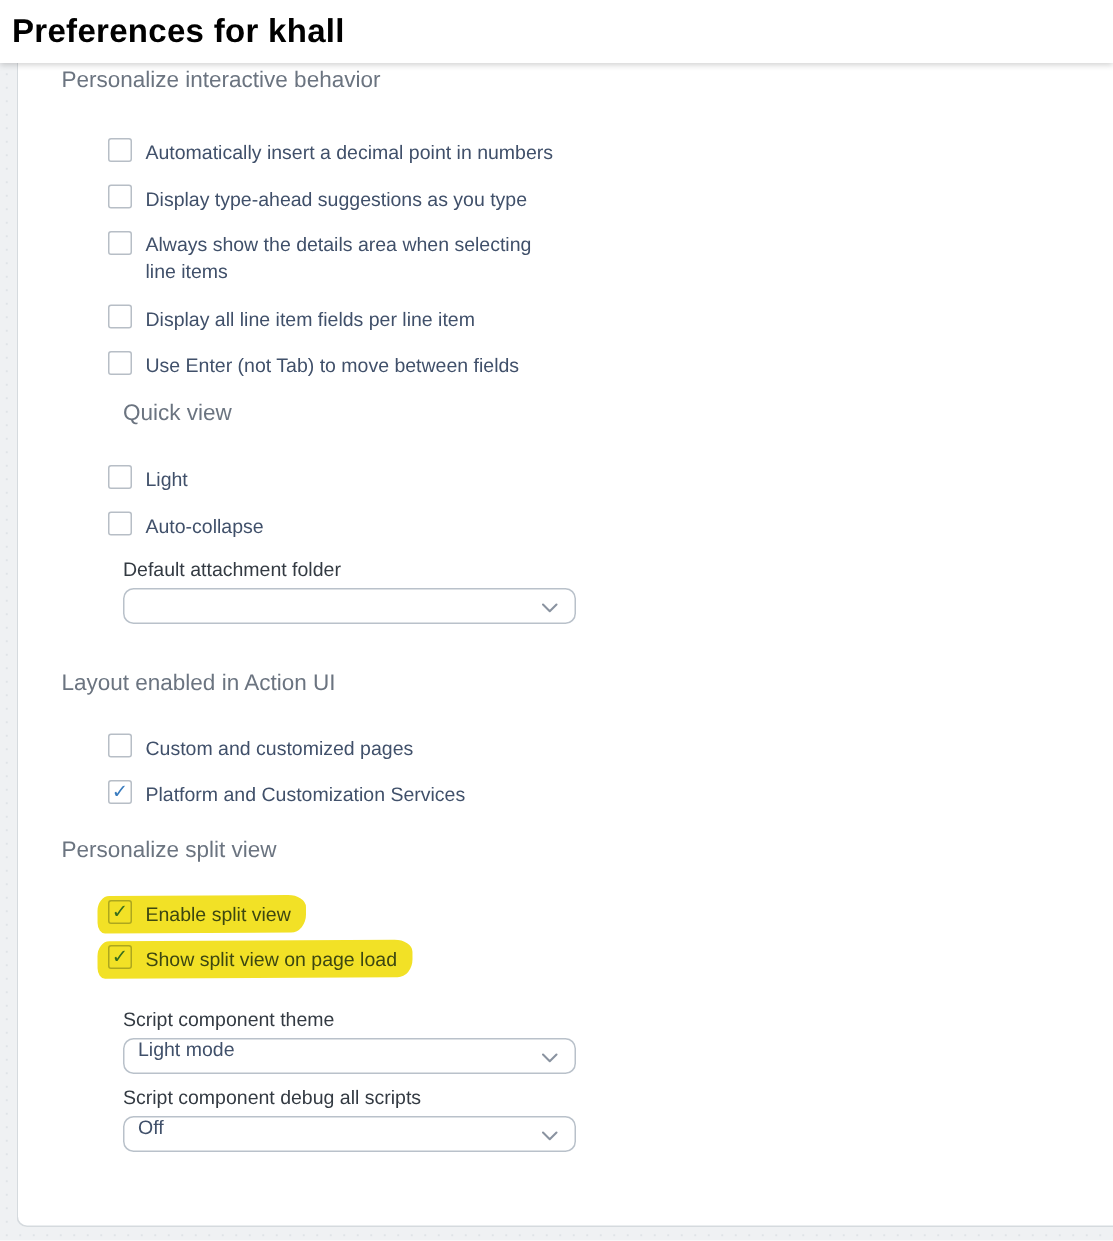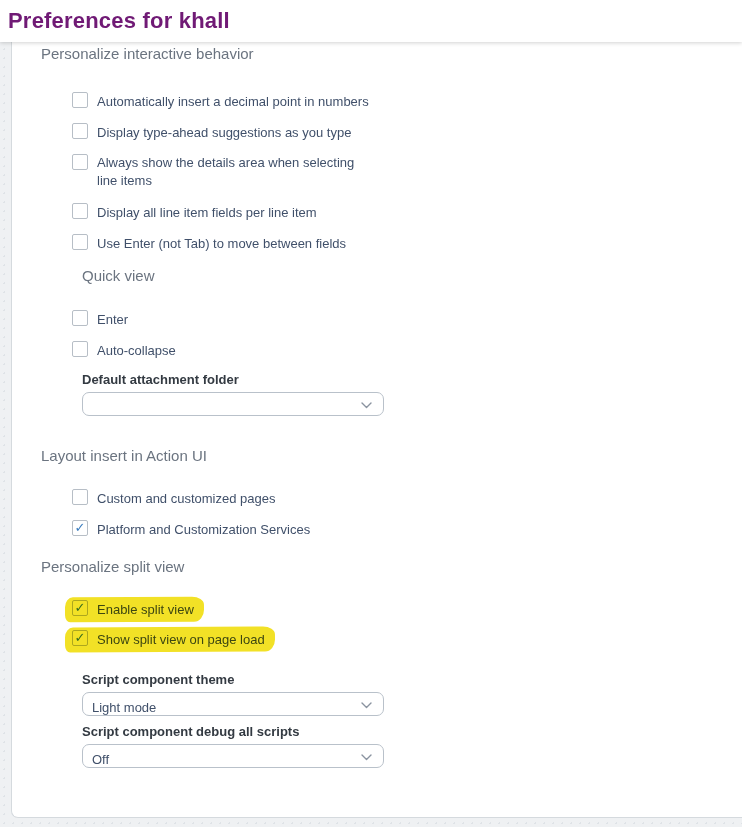--- a/index.html
+++ b/index.html
@@ -15,41 +15,41 @@
   
   .header {
     position:absolute; top:0; left:0; right:0; height:42px;
     background:#ffffff;
     box-shadow:0 1px 4px rgba(0,0,0,.18);
     z-index:10;
     display:flex; align-items:center;
     padding-left:8px;
   }
   .page-title {
-    font-size:22px; font-weight:700; color:#701a75; letter-spacing:.2px;
+    font-size:22px; font-weight:700; color:#000000; letter-spacing:.2px;
   }
   
   .panel {
     position:absolute; top:42px; left:11px; right:0; bottom:9px;
     background:#ffffff;
     border-left:1px solid #d5dade;
     border-bottom:1px solid #d5dade;
     border-radius:0 0 0 7px;
     overflow:hidden;
     padding:2px 32px 0 29px;
   }
   .section-heading {
     font-size:15px; color:#6b7480; line-height:20px; font-weight:400;
   }
   .sub-heading {
     font-size:15px; color:#6b7480; line-height:20px; font-weight:400;
     margin-left:41px;
   }
   .field-label {
-    font-size:13px; font-weight:700; color:#333a42; line-height:14px;
+    font-size:13px; font-weight:400; color:#333a42; line-height:14px;
     margin-left:41px;
   }
   
   .cb-group { margin-left:31px; }
   .cb-row {
     display:flex; align-items:flex-start; width:max-content;
     position:relative; margin-bottom:13px; cursor:default;
   }
   .checkbox {
     width:16px; height:16px; flex:0 0 16px;
@@ -74,21 +74,21 @@
     border-radius:8px 12px 10px 5px / 10px 8px 12px 7px;
     transform:rotate(-.3deg);
     pointer-events:none;
   }
   
   .select {
     width:302px; height:24px;
     border:1px solid #b9c1ca; border-radius:7px;
     background:#fff;
     margin-left:41px;
-    display:flex; align-items:flex-end;
+    display:flex; align-items:flex-start;
     padding:0 26px 0 9px;
     position:relative; cursor:pointer;
   }
   .select-value { font-size:13px; color:#40506a; line-height:14px; white-space:nowrap; }
   .chevron { position:absolute; right:11px; top:9px; }
   
   .s-interactive-heading { margin-top:0; }
   .s-interactive-list    { margin-top:28px; }
   .row-always .cb-label  { padding-top:0; }
   .s-quickview-heading   { margin-top:14px; }
@@ -138,37 +138,37 @@
       <span class="checkbox"></span>
       <span class="cb-label">Use Enter (not Tab) to move between fields</span>
     </label>
   </div>
 
   <div class="sub-heading s-quickview-heading">Quick view</div>
 
   <div class="cb-group s-quickview-list">
     <label class="cb-row">
       <span class="checkbox"></span>
-      <span class="cb-label">Enter</span>
+      <span class="cb-label">Light</span>
     </label>
     <label class="cb-row">
       <span class="checkbox"></span>
       <span class="cb-label">Auto-collapse</span>
     </label>
   </div>
 
   <div class="field-label s-attach-label">Default attachment folder</div>
   <div class="select s-attach-select">
     <span class="select-value"></span>
     <svg class="chevron" width="11" height="7" viewBox="0 0 11 7">
       <polyline points="1,1 5.5,5.5 10,1" fill="none" stroke="#8a93a0" stroke-width="1.4" stroke-linecap="round" stroke-linejoin="round"></polyline>
     </svg>
   </div>
 
-  <div class="section-heading s-layout-heading">Layout insert in Action UI</div>
+  <div class="section-heading s-layout-heading">Layout enabled in Action UI</div>
 
   <div class="cb-group s-layout-list">
     <label class="cb-row">
       <span class="checkbox"></span>
       <span class="cb-label">Custom and customized pages</span>
     </label>
     <label class="cb-row">
       <span class="checkbox checked">✓</span>
       <span class="cb-label">Platform and Customization Services</span>
     </label>

